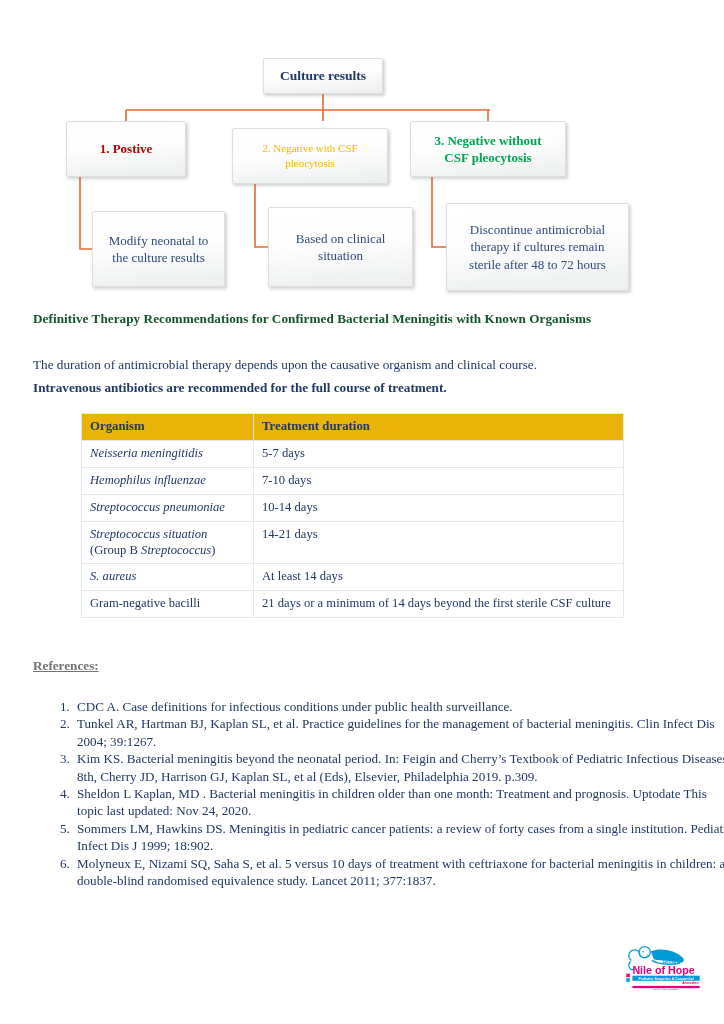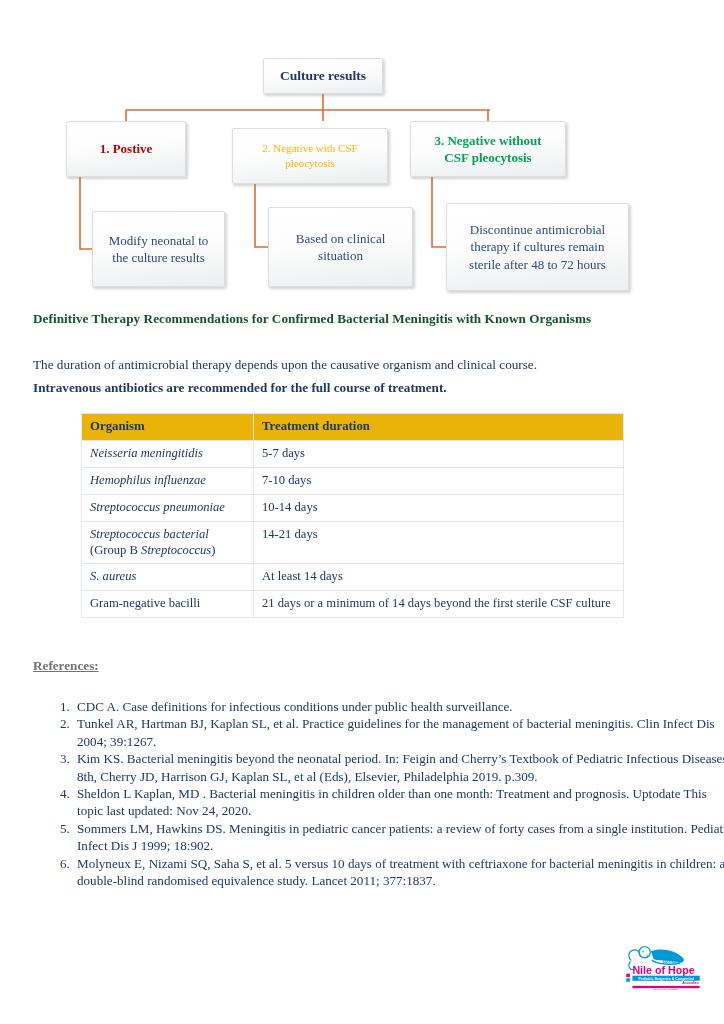--- a/index.html
+++ b/index.html
@@ -226,21 +226,21 @@
       </tr>
       <tr>
         <td class="col-org"><span class="it">Hemophilus influenzae</span></td>
         <td>7-10 days</td>
       </tr>
       <tr>
         <td class="col-org"><span class="it">Streptococcus pneumoniae</span></td>
         <td>10-14 days</td>
       </tr>
       <tr>
-        <td class="col-org"><span class="it">Streptococcus bacterial</span> (Group B <span class="it">Streptococcus</span>)</td>
+        <td class="col-org"><span class="it">Streptococcus situation</span> (Group B <span class="it">Streptococcus</span>)</td>
         <td>14-21 days</td>
       </tr>
       <tr>
         <td class="col-org"><span class="it">S. aureus</span></td>
         <td>At least 14 days</td>
       </tr>
       <tr>
         <td class="col-org">Gram-negative bacilli</td>
         <td>21 days or a minimum of 14 days beyond the first sterile CSF culture</td>
       </tr>

